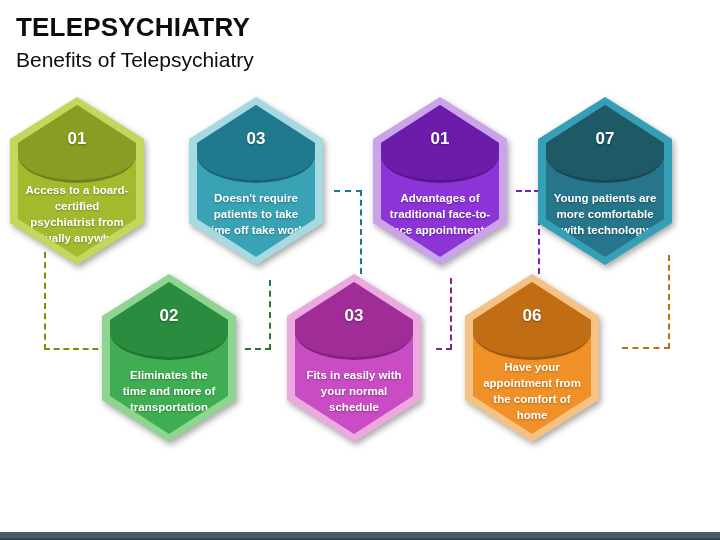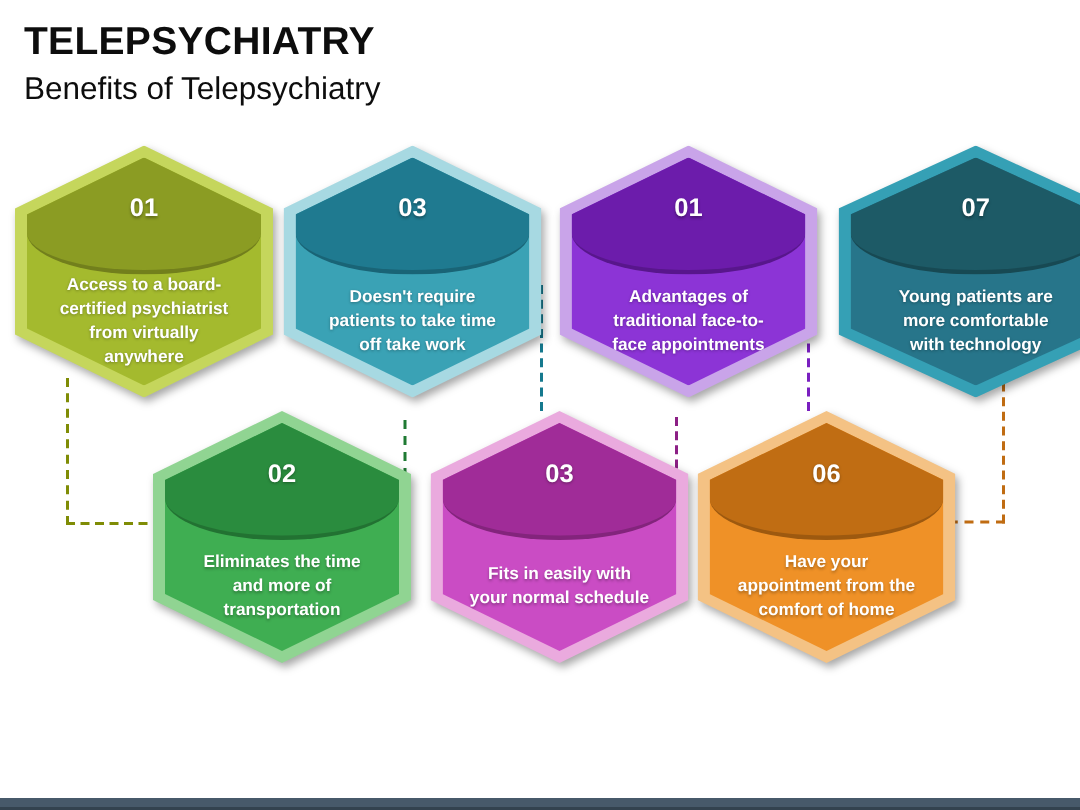--- a/index.html
+++ b/index.html
@@ -9,21 +9,21 @@
   }
   .title{
     position:absolute;left:16px;top:12px;font-size:26px;font-weight:bold;
     color:#0d0d0d;letter-spacing:.2px;
   }
   .subtitle{
     position:absolute;left:16px;top:48px;font-size:21px;font-weight:normal;color:#0d0d0d;
   }
   
   .hex{
-    position:absolute;width:172px;height:168px;
+    position:absolute;width:134px;height:168px;
     filter:drop-shadow(2px 3px 3px rgba(0,0,0,.35));
   }
   .hex-outer{
     position:absolute;inset:0;background:var(--outer);
     clip-path:polygon(50% 0,100% 25%,100% 75%,50% 100%,0 75%,0 25%);
   }
   .hex-inner{
     position:absolute;inset:8px;background:var(--body);
     clip-path:polygon(50% 0,100% 25%,100% 75%,50% 100%,0 75%,0 25%);
   }
@@ -43,21 +43,21 @@
     display:flex;align-items:center;justify-content:center;text-align:center;
     padding-bottom:8px;box-sizing:border-box;
   }
   .hex-text span{
     display:block;max-width:122px;font-size:11.5px;font-weight:bold;line-height:1.38;
     color:#ffffff;text-shadow:0 1px 2px rgba(0,0,0,.3);
   }
   .hex1{left:10px;top:97px;}
   .hex3{left:189px;top:97px;}
   .hex5{left:373px;top:97px;}
-  .hex7{left:559px;top:97px;padding-left:11px;}
+  .hex7{left:538px;top:97px;}
   .hex2{left:102px;top:274px;}
   .hex4{left:287px;top:274px;}
   .hex6{left:465px;top:274px;}
   
   .conn{position:absolute;border:0 dashed #000;}
   .conn-1{left:44px;top:252px;width:62px;height:96px;border-left-width:2px;border-bottom-width:2px;}
   .conn-2{left:245px;top:280px;width:24px;height:68px;border-right-width:2px;border-bottom-width:2px;}
   .conn-3{left:334px;top:190px;width:26px;height:82px;border-top-width:2px;border-right-width:2px;}
   .conn-4{left:436px;top:278px;width:14px;height:70px;border-right-width:2px;border-bottom-width:2px;}
   .conn-5{left:516px;top:190px;width:22px;height:82px;border-top-width:2px;border-right-width:2px;}

